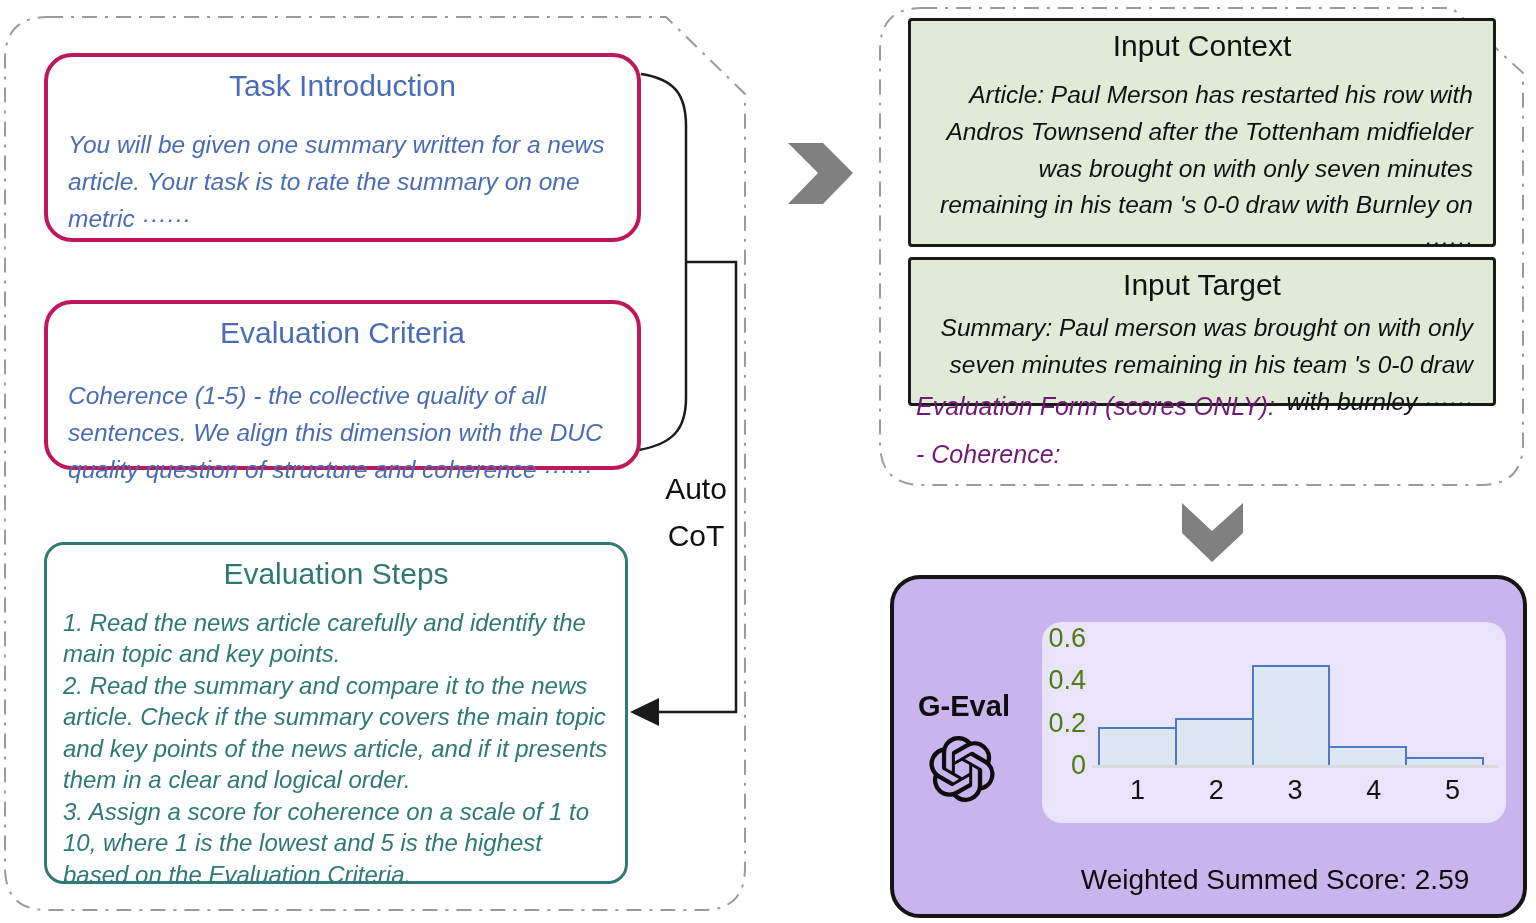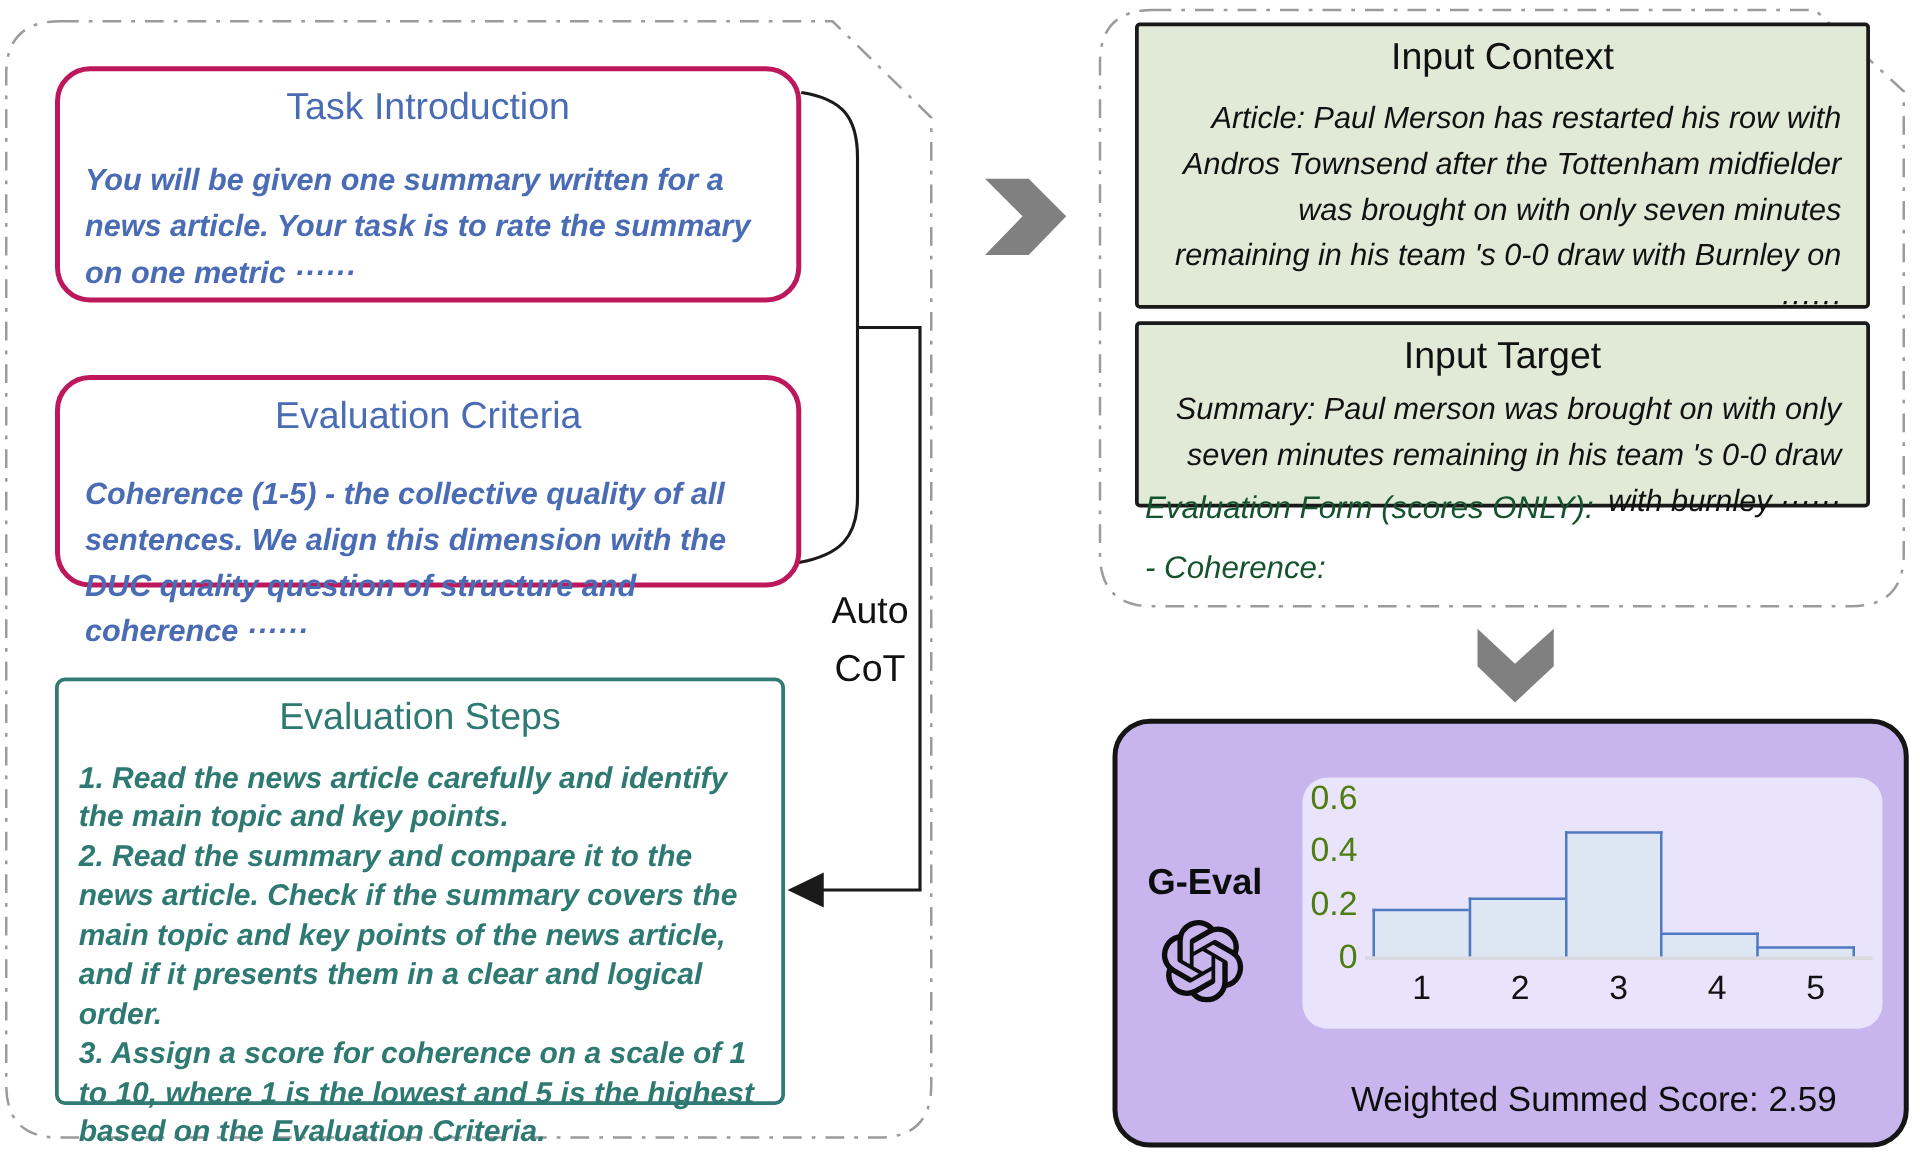--- a/index.html
+++ b/index.html
@@ -3,29 +3,29 @@
 <meta charset="utf-8">
 <style>
   html,body{margin:0;padding:0;}
   body{
     width:1536px;height:923px;position:relative;background:#ffffff;
     font-family:"Liberation Sans","DejaVu Sans",sans-serif;overflow:hidden;
   }
   svg.layer{position:absolute;left:0;top:0;width:1536px;height:923px;}
   .box{position:absolute;box-sizing:border-box;background:#fff;}
   .blue-box{border:4px solid #be185d;border-radius:28px;color:#4a6cb5;}
-  .teal-box{border:3px solid #327a74;border-radius:8px;color:#2e7a72;}
+  .teal-box{border:3px solid #327a74;border-radius:20px;color:#2e7a72;}
   .green-box{border:3px solid #1a1a1a;border-radius:4px;background:#e0ead7;color:#111;}
   .box h2{margin:12px 10px 0 10px;text-align:center;font-size:30px;font-weight:500;}
-  .box .body{font-style:italic;font-size:24.5px;line-height:1.5;padding:0 20px;margin-top:24px;font-weight:bold;}
+  .box .body{font-style:italic;font-size:24.5px;line-height:1.5;padding:0 20px;margin-top:24px;}
   .teal-box .body{line-height:1.31;font-size:24px;margin-top:16px;padding:0 16px;}
   .teal-box .body p{margin:0;}
   .green-box h2{margin-top:8px;color:#111;}
   .green-box .body{margin-top:14px;font-weight:500;text-align:right;}
-  .plain-italic{position:absolute;font-style:italic;font-size:25px;color:#14532d;font-weight:500;}
+  .plain-italic{position:absolute;font-style:italic;font-size:25px;color:#701a75;font-weight:500;}
   .autocot{position:absolute;left:648px;top:466px;width:96px;text-align:center;
     font-size:30px;line-height:1.55;color:#111;}
   .purple-box{position:absolute;left:890px;top:575px;width:637px;height:343px;box-sizing:border-box;
     background:#c9b5ee;border:4px solid #151515;border-radius:30px;}
   .geval-label{position:absolute;left:902px;top:690px;width:124px;text-align:center;
     font-size:29px;font-weight:700;color:#0d0d0d;}
   .openai-logo{position:absolute;left:929px;top:736px;width:66px;height:66px;}
   .chart-panel{position:absolute;left:1042px;top:622px;width:464px;height:201px;
     background:#e9e4fb;border-radius:20px;}
   .chart-baseline{position:absolute;left:50px;top:143px;width:406px;height:3px;background:#d9d9de;}

